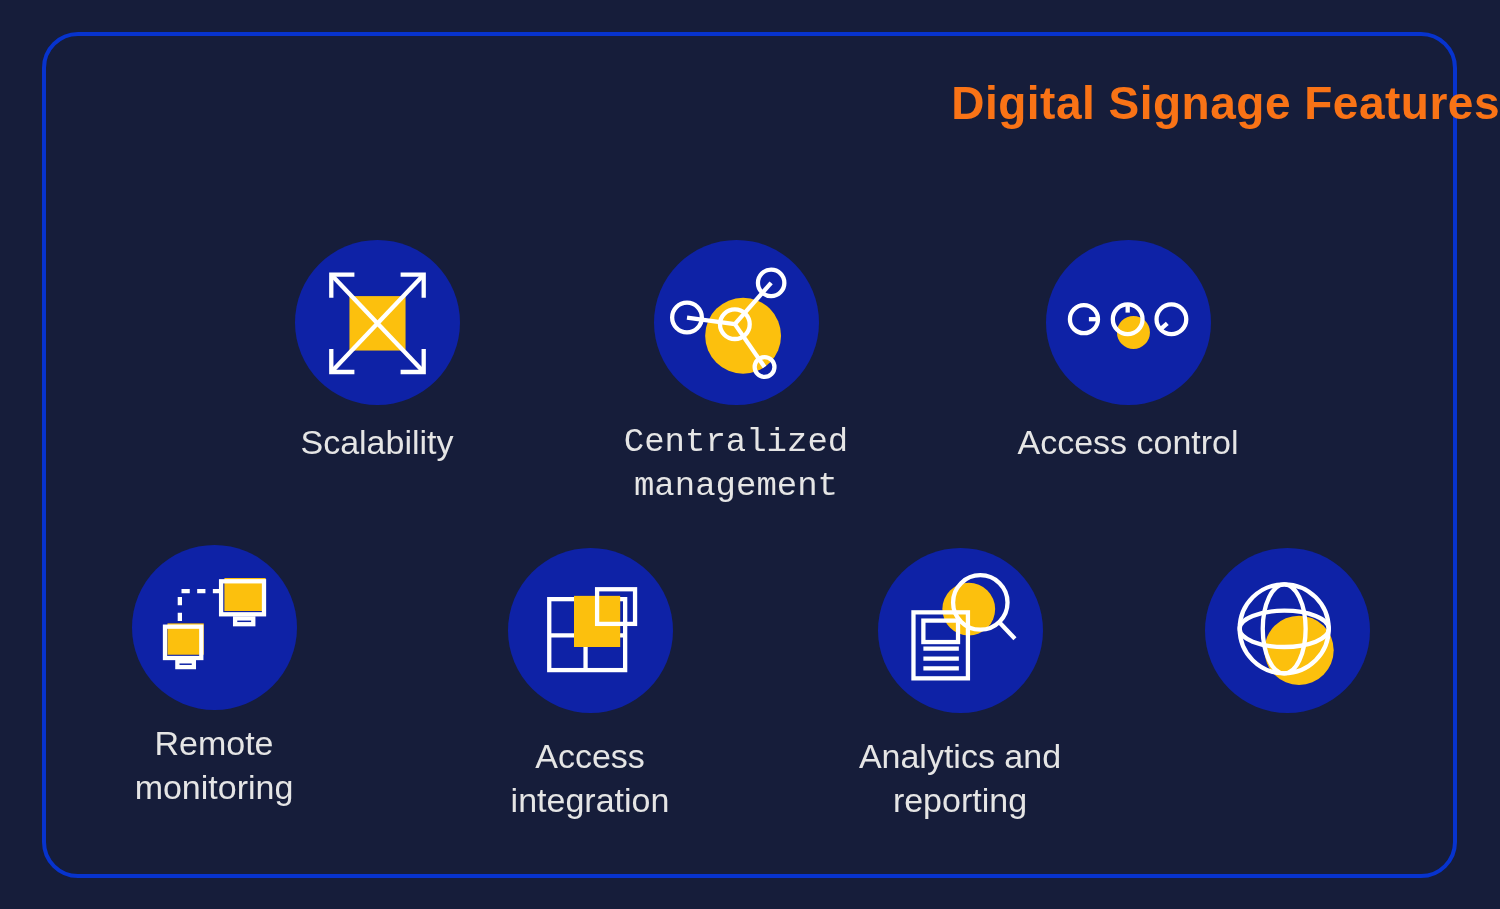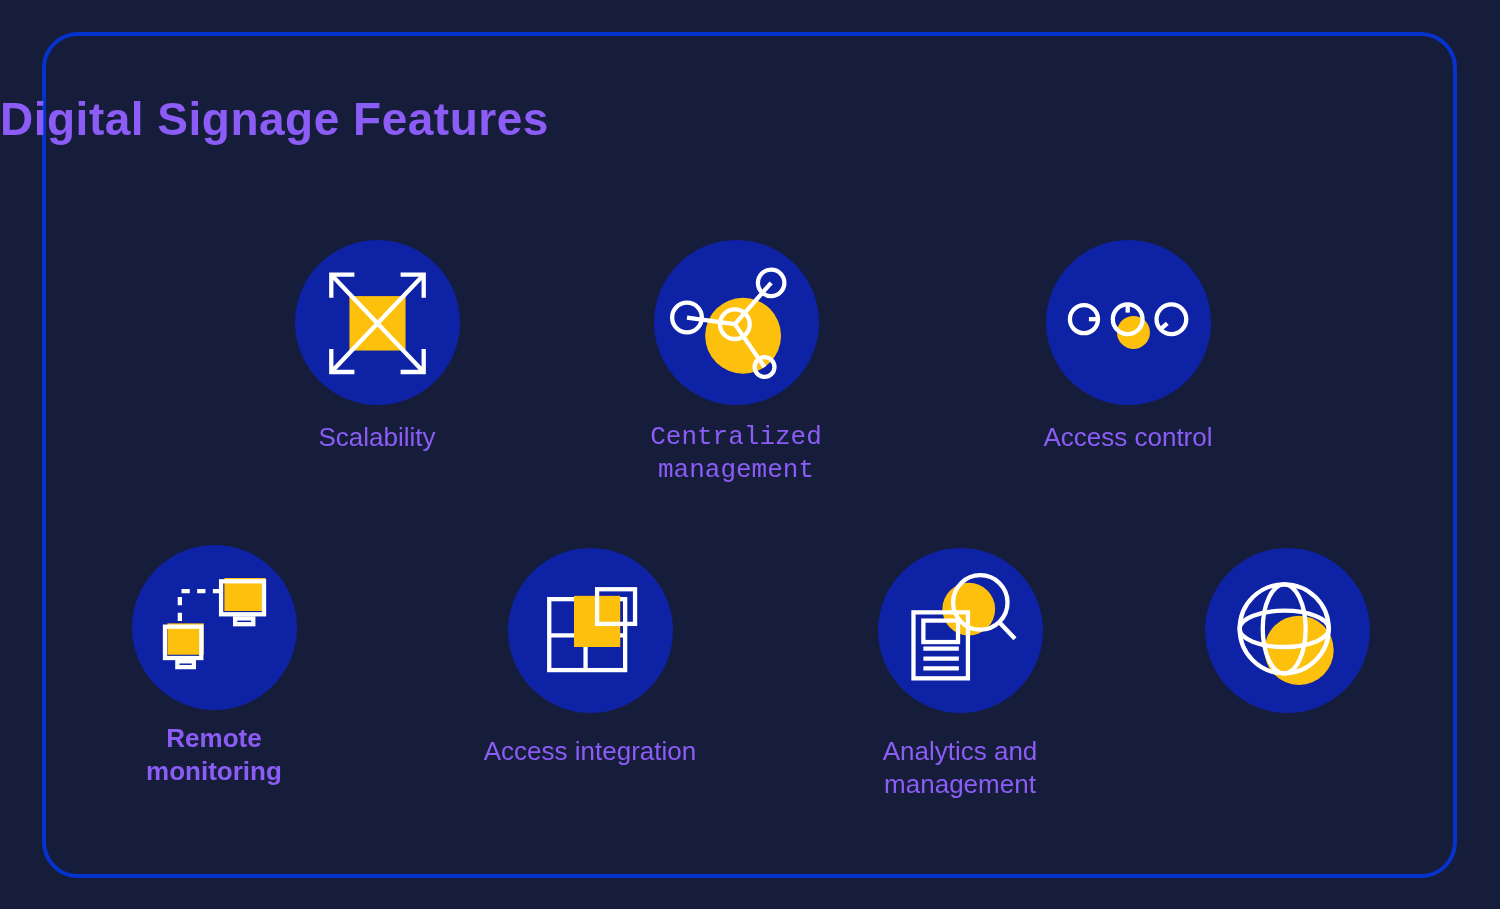--- a/index.html
+++ b/index.html
@@ -12,25 +12,25 @@
   }
   .frame {
     position: absolute;
     left: 42px; top: 32px;
     width: 1415px; height: 846px;
     border: 4px solid #0733cd;
     border-radius: 36px;
   }
   .title {
     position: absolute;
-    top: 92px; left: 0; right: 0;
-    text-align: left;
+    top: 76px; left: 0; right: 0;
+    text-align: right;
     font-size: 46px;
     font-weight: 700;
-    color: #8b5cf6;
+    color: #f97316;
     letter-spacing: 0.5px;
   }
   .feature {
     position: absolute;
     width: 260px;
     display: flex;
     flex-direction: column;
     align-items: center;
   }
   .circle {
@@ -40,28 +40,28 @@
     display: flex;
     align-items: center;
     justify-content: center;
     flex: 0 0 auto;
   }
   .circle svg { width: 165px; height: 165px; display: block; }
   .label {
     margin-top: 16px;
     width: 260px;
     text-align: center;
-    font-size: 26px;
+    font-size: 34px;
     font-weight: 500;
-    color: #8b5cf6;
+    color: #e5e5e5;
     line-height: 1.28;
   }
   .label.narrow { width: 230px; }
   .label.gap-lg { margin-top: 22px; }
-  .label.gap-sm { margin-top: 12px; font-weight: bold; }
+  .label.gap-sm { margin-top: 12px; }
   
   #f-scalability   { left: 247px;  top: 240px; }
   #f-centralized   { left: 606px;  top: 240px; font-family: Liberation Mono, monospace; }
   #f-access        { left: 998px;  top: 240px; }
   #f-remote        { left: 84px;   top: 545px; }
   #f-device        { left: 460px;  top: 548px; }
   #f-analytics     { left: 830px;  top: 548px; }
   #f-sustainability{ left: 1157px; top: 548px; }
 
   .stroke { fill: none; stroke: #ffffff; stroke-width: 2.6; }
@@ -154,21 +154,21 @@
       <circle class="yellow" cx="55" cy="37" r="16"></circle>
       <rect class="stroke" x="21.5" y="39" width="33" height="40"></rect>
       <rect class="stroke" x="27.5" y="44" width="21" height="13"></rect>
       <line class="stroke" x1="27.5" y1="61" x2="49" y2="61"></line>
       <line class="stroke" x1="27.5" y1="67" x2="49" y2="67"></line>
       <line class="stroke" x1="27.5" y1="73" x2="49" y2="73"></line>
       <circle class="stroke" cx="62" cy="33" r="16.5"></circle>
       <line class="stroke" x1="73.5" y1="45" x2="83" y2="55"></line>
     </svg>
   </div>
-  <div class="label gap-lg">Analytics and management</div>
+  <div class="label gap-lg">Analytics and reporting</div>
 </div>
 
 <div class="feature" id="f-sustainability">
   <div class="circle">
     <svg viewBox="0 0 100 100">
       <circle class="yellow" cx="57" cy="62" r="21"></circle>
       <circle class="stroke" cx="48" cy="49" r="27"></circle>
       <ellipse class="stroke" cx="48" cy="49" rx="13" ry="27"></ellipse>
       <ellipse class="stroke" cx="48" cy="49" rx="27" ry="11"></ellipse>
     </svg>

